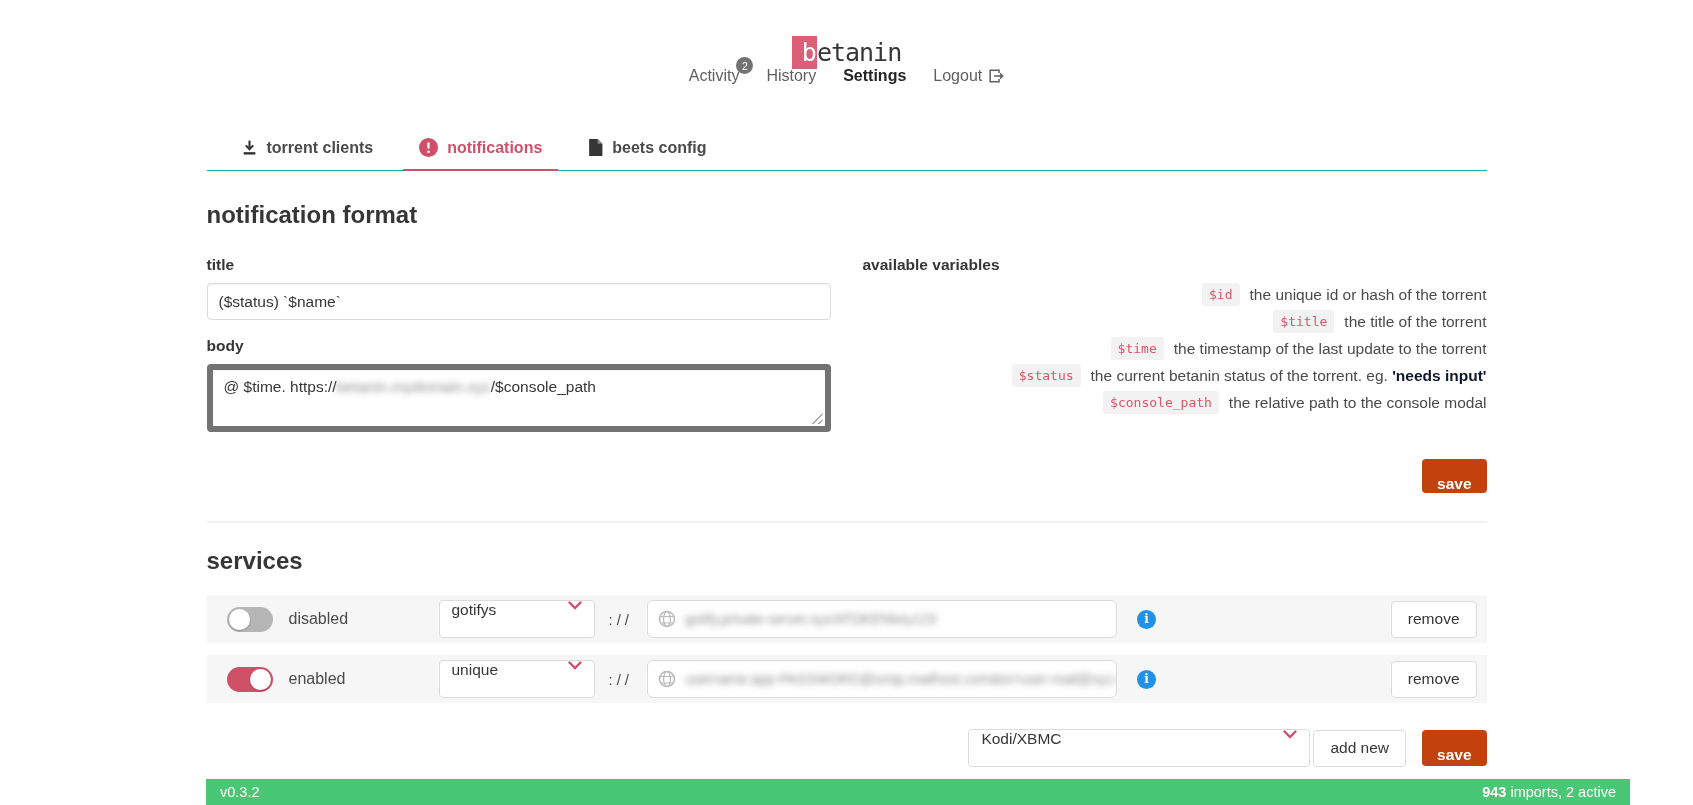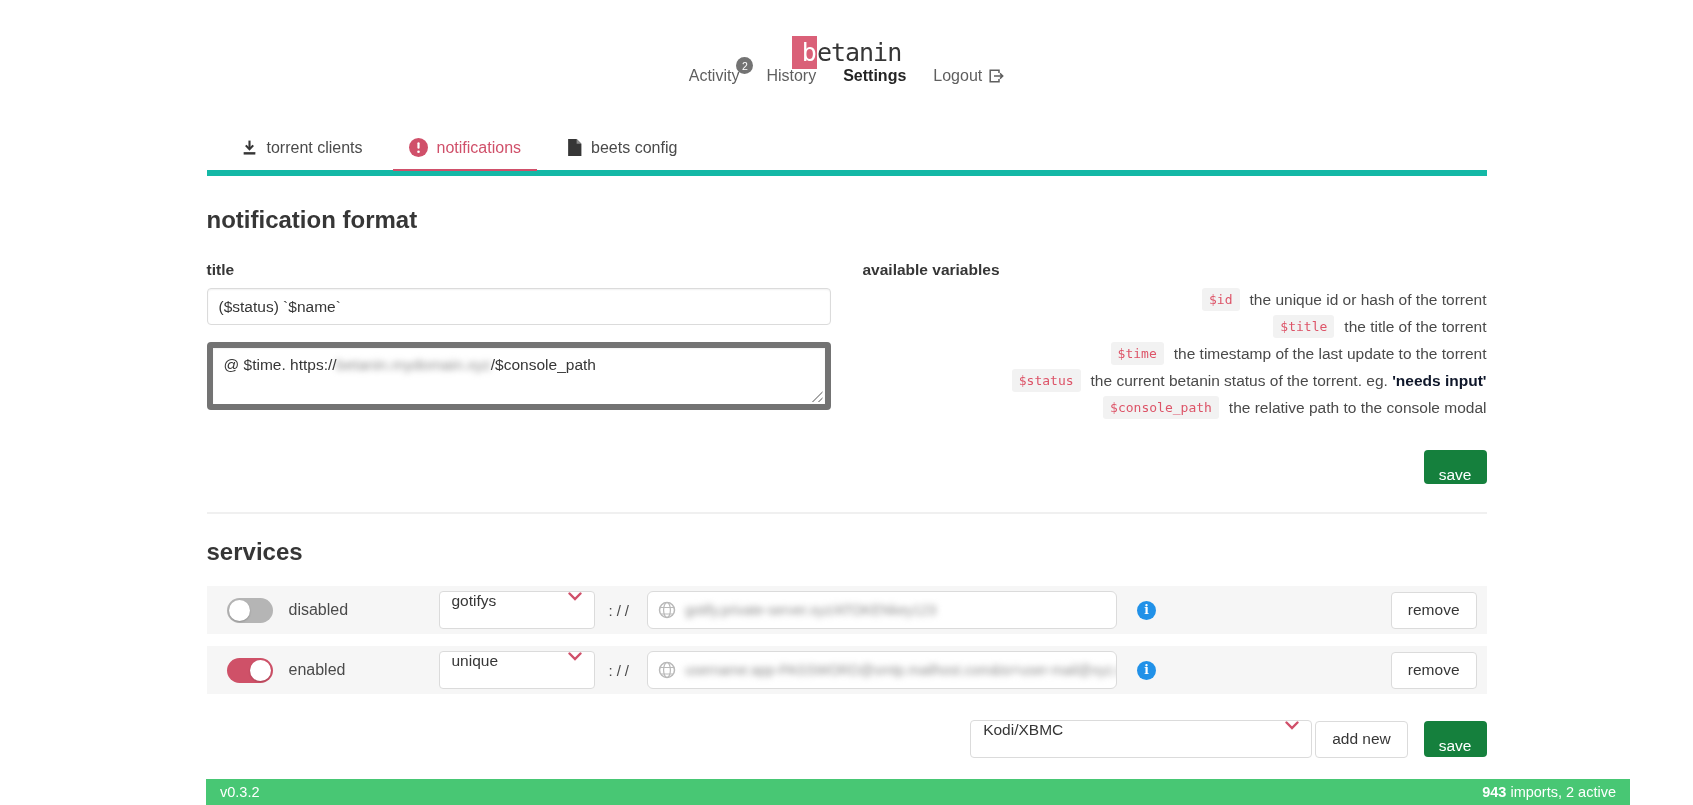--- a/index.html
+++ b/index.html
@@ -15,21 +15,21 @@
   .logo { font-family:"DejaVu Sans Mono", monospace; font-size:25px; color:#363636; cursor:pointer; letter-spacing:-1px; }
   .logo-b { background:#da6078; color:#fff; padding:2px 1px 2px 10px; }
   .nav { display:flex; align-items:center; gap:27px; font-size:16px; }
   .nav-item { color:#5f5f5f; cursor:pointer; position:relative; text-decoration:none; }
   .nav-item.active { color:#242424; font-weight:700; }
   .nav-logout { display:flex; align-items:center; gap:6px; }
   .badge { position:absolute; top:-10px; right:-14px; width:17px; height:17px; border-radius:50%;
            background:#737373; color:#fff; font-size:10.5px; display:flex; align-items:center; justify-content:center; }
 
   
-  .tabs { display:flex; gap:14px; margin-top:42px; border-bottom:6px solid #14b8a6; padding-left:18px; }
+  .tabs { display:flex; gap:14px; margin-top:42px; border-bottom:1px solid #14b8a6; padding-left:18px;font-weight:bold; }
   .tab { display:flex; align-items:center; gap:9px; padding:11px 16px 12px; font-size:16px;
          color:#4a4a4a; cursor:pointer; margin-bottom:-1px; border-bottom:2px solid transparent; text-decoration:none; }
   .tab.active { color:#d0506a; border-bottom-color:#d0506a; }
 
   
   .section-title { font-size:24px; font-weight:700; color:#363636; margin:30px 0 0; }
   .columns { display:flex; margin-top:27px; }
   .col-left { width:624px; flex:none; }
   .col-right { margin-left:32px; flex:1; }
   .field-label { display:block; font-weight:700; color:#363636; font-size:15.5px; margin-bottom:9px; }
@@ -48,21 +48,21 @@
   
   .var-row { display:flex; align-items:center; margin-bottom:4px; line-height:19px;justify-content:flex-end; }
   .chip { font-family:"DejaVu Sans Mono", monospace; font-size:13px; color:#dd5468;
           background:#f2f2f2; padding:2px 7px; border-radius:3px; white-space:nowrap; }
   .var-desc { margin-left:10px; font-size:15.5px; color:#4a4a4a; white-space:nowrap; }
   .var-desc b { color:#0f172a; }
 
   
   .save-row { display:flex; justify-content:flex-end; margin-top:27px; }
   .btn { font-family:"Liberation Sans",sans-serif; font-size:15.5px; border-radius:4px; cursor:pointer; }
-  .btn-primary { background:#15803d; color:#fff; border:none; height:34px; padding:16px 15px; }
+  .btn-primary { background:#c2410c; color:#fff; border:none; height:34px; padding:16px 15px;font-weight:bold; }
   .btn-white { background:#fff; color:#363636; border:1px solid #dbdbdb; height:37px; padding:0 16px; }
 
   hr.divider { border:none; height:2px; background:#f0f0f0; margin:28px 0 0; }
 
   
   .services-title { margin-top:24px; }
   .service-row { display:flex; align-items:center; height:48px; background:#f6f6f6;
                  margin-top:12px; padding:0 10px 0 20px; }
   .service-row.first { margin-top:20px; }
   .toggle { width:46px; height:25px; border-radius:13px; background:#b5b5b5; position:relative; cursor:pointer; flex:none; }
@@ -156,20 +156,21 @@
     </a>
   </div>
 
   <h2 class="section-title">notification format</h2>
 
   <div class="columns">
     <div class="col-left">
       <label class="field-label">title</label>
       <input class="text-input" type="text" value="($status) `$name`" style="">
       <div class="body-field">
+        <label class="field-label">body</label>
         <div class="fake-textarea">
           <span>@ $time. https://</span><span class="redacted">betanin.mydomain.xyz</span><span>/$console_path</span>
           <span class="resize-handle"></span>
         </div>
       </div>
     </div>
 
     <div class="col-right">
       <span class="field-label">available variables</span>
       <div class="var-row">

